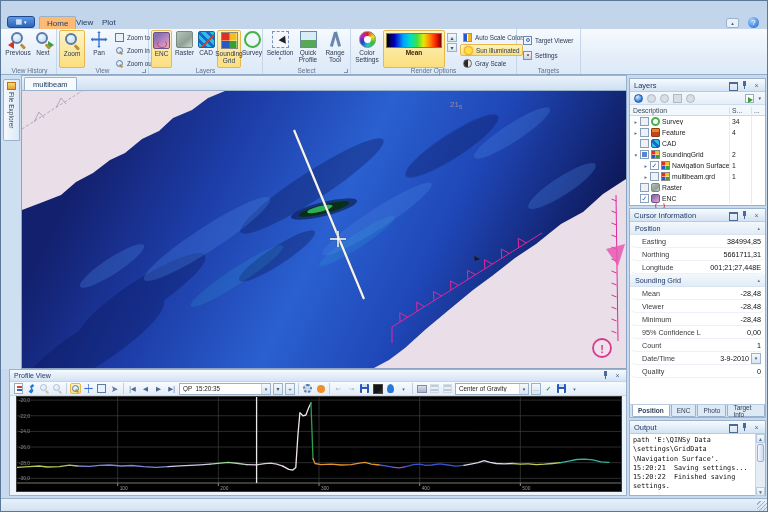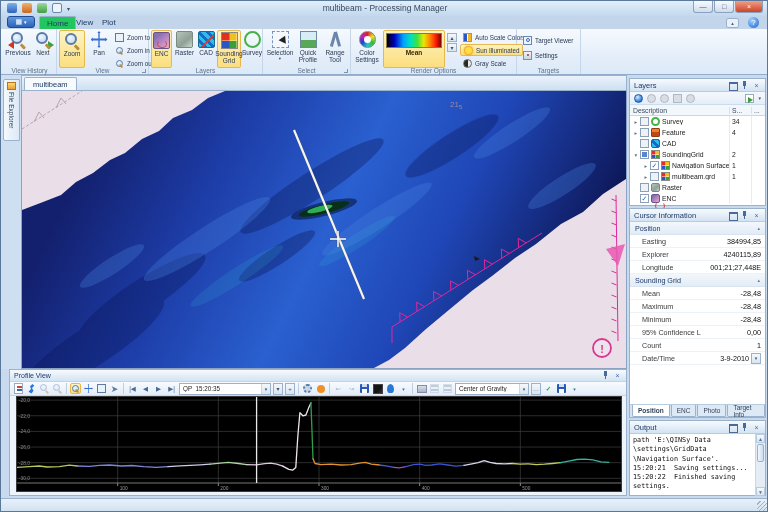--- a/index.html
+++ b/index.html
@@ -20,21 +20,21 @@
   .win-btn{width:20px;height:12px;border:1px solid #8aa0bc;border-top:none;border-radius:0 0 3px 3px;
            background:linear-gradient(#f8fbfe,#cfdcec);display:flex;align-items:center;justify-content:center;
            font-size:7px;color:#44536a;line-height:1;}
   .win-btn.close{background:linear-gradient(#f0a088,#cc4326);color:#fff;width:28px;}
   
   #tabrow{position:absolute;left:0;top:15px;width:768px;height:13px;}
   #appbtn{position:absolute;left:6px;top:0;width:28px;height:12px;border-radius:3px;
           background:linear-gradient(#5f9be0,#2c63b8);border:1px solid #1d4a90;color:#fff;
           display:flex;align-items:center;justify-content:center;gap:2px;font-size:7px;}
   .rtab{position:absolute;top:0;height:13px;padding:0 7px;display:flex;align-items:center;color:#1e3c64;}
-  .rtab.active{background:#22c55e;border:1px solid #98b2cc;border-bottom:none;border-radius:2px 2px 0 0;}
+  .rtab.active{background:#fdba74;border:1px solid #98b2cc;border-bottom:none;border-radius:2px 2px 0 0;}
   #ribbon-min{position:absolute;right:30px;top:2px;width:13px;height:10px;border:1px solid #9ab2cc;border-radius:2px;
               background:#e8f1fa;color:#44536a;font-size:5px;text-align:center;line-height:9px;}
   #helpbtn{position:absolute;right:10px;top:1px;width:11px;height:11px;border-radius:50%;
            background:radial-gradient(circle at 35% 30%,#9fd0ff,#1f66c8);color:#fff;font-size:8px;
            text-align:center;line-height:11px;}
   
   #ribbon{position:absolute;left:0;top:28px;width:768px;height:46px;
           background:linear-gradient(#f6fafe,#e6effa 55%,#dce9f7);border-bottom:1px solid #93accc;}
   .rgroup{position:absolute;top:0;height:45px;border-right:1px solid #c6d6ea;}
   .rgroup-label{position:absolute;bottom:0;left:0;right:0;text-align:center;font-size:6.5px;color:#5f7289;}
@@ -134,21 +134,21 @@
   .cb.dis{background:#eef2f6;}
   .cb .part{width:5px;height:5px;background:#5a86d0;}
   .licon{width:9px;height:9px;margin-right:2px;flex:none;}
   .llabel{flex:1;white-space:nowrap;overflow:hidden;}
   .scell{width:22px;border-left:1px solid #e4edf5;padding-left:2px;flex:none;align-self:stretch;display:flex;align-items:center;}
   .tcell{width:14px;border-left:1px solid #e4edf5;flex:none;align-self:stretch;}
   
   .cgroup{height:13px;display:flex;align-items:center;padding:0 5px;background:linear-gradient(#f2f7fc,#e2ecf6);
           color:#1f3a68;font-size:7.2px;border-bottom:1px solid #d8e4f0;}
   .cgroup .sp{flex:1;}
-  .crow{height:13px;display:flex;align-items:center;padding:0 4px 0 12px;font-size:7.2px;border-bottom:1px solid #edf2f8;}
+  .crow{height:13px;display:flex;align-items:center;padding:0 4px 0 12px;font-size:7.2px;border-bottom:1px solid #edf2f8;border-radius:6px;}
   .clabel{flex:1;color:#3a3a3a;white-space:nowrap;overflow:hidden;}
   .cvalue{color:#101010;}
   .cdrop{width:10px;height:11px;margin-left:2px;border:1px solid #9ab2cc;background:linear-gradient(#f4f8fc,#d8e4f0);
          font-size:5px;color:#44536a;display:flex;align-items:center;justify-content:center;}
   #cursor-tabs{position:absolute;left:0;right:0;bottom:0;height:13px;background:#d4e2f1;border-top:1px solid #b8cce0;display:flex;align-items:flex-start;padding-left:2px;gap:1px;}
   .ptab{height:12px;padding:0 5px;font-size:6.5px;color:#33445a;background:#dde9f5;border:1px solid #9ab2cc;border-top:none;
         border-radius:0 0 2px 2px;display:flex;align-items:center;}
   .ptab.active{background:#fff;font-weight:bold;}
   
   #output-body{position:relative;height:62px;overflow:hidden;}
@@ -177,35 +177,20 @@
   #statusbar{position:absolute;left:0;top:497px;width:768px;height:15px;background:linear-gradient(#e8f1fa,#cfdff0);
              border-top:1px solid #9ab2cc;display:flex;align-items:center;padding:0 8px;font-size:7.2px;color:#2a3a52;}
   #grip{position:absolute;right:2px;bottom:2px;width:10px;height:10px;
         background:repeating-linear-gradient(135deg,transparent 0 2px,#9ab2cc 2px 3px);}
 </style>
 </head>
 <body>
 
 <div id="app">
 
-  <div id="titlebar">
-    <div id="qat">
-      <span class="qicon qi1"></span>
-      <span class="qicon qi2"></span>
-      <span class="qicon qi3"></span>
-      <span class="qicon qi4"></span>
-      <span class="qcaret">▾</span>
-    </div>
-    <div id="wtitle">multibeam - Processing Manager</div>
-    <div id="winbtns">
-      <div class="win-btn">—</div>
-      <div class="win-btn">□</div>
-      <div class="win-btn close">×</div>
-    </div>
-  </div>
 
   <div id="tabrow">
     <div id="appbtn">
       <span>▦</span>
       <span style="font-size:5px">▾</span>
     </div>
     <div class="rtab active" style="left:38px">Home</div>
     <div class="rtab" style="left:68px">View</div>
     <div class="rtab" style="left:94px">Plot</div>
     <div id="ribbon-min">▴</div>
@@ -516,56 +501,60 @@
         <div class="cgroup">
           <span>Position</span>
           <span class="sp"></span>
           <span style="font-size: 5px; color: rgb(106, 122, 142);">▴</span>
         </div>
         <div class="crow">
           <span class="clabel">Easting</span>
           <span class="cvalue">384994,85</span>
         </div>
         <div class="crow">
-          <span class="clabel">Explorer</span>
-          <span class="cvalue">4240115,89</span>
+          <span class="clabel">Northing</span>
+          <span class="cvalue">5661711,31</span>
         </div>
         <div class="crow">
           <span class="clabel">Longitude</span>
           <span class="cvalue">001;21;27,448E</span>
         </div>
         <div class="cgroup">
           <span>Sounding Grid</span>
           <span class="sp"></span>
           <span style="font-size: 5px; color: rgb(106, 122, 142);">▴</span>
         </div>
         <div class="crow">
           <span class="clabel">Mean</span>
           <span class="cvalue">-28,48</span>
         </div>
         <div class="crow">
-          <span class="clabel">Maximum</span>
+          <span class="clabel">Viewer</span>
           <span class="cvalue">-28,48</span>
         </div>
         <div class="crow">
           <span class="clabel">Minimum</span>
           <span class="cvalue">-28,48</span>
         </div>
         <div class="crow">
           <span class="clabel">95% Confidence L</span>
           <span class="cvalue">0,00</span>
         </div>
         <div class="crow">
           <span class="clabel">Count</span>
           <span class="cvalue">1</span>
         </div>
         <div class="crow">
           <span class="clabel">Date/Time</span>
           <span class="cvalue">3-9-2010</span>
           <span class="cdrop">▾</span>
+        </div>
+        <div class="crow">
+          <span class="clabel">Quality</span>
+          <span class="cvalue">0</span>
         </div>
       </div>
     <div id="cursor-tabs">
         <div class="ptab active">Position</div>
         <div class="ptab">ENC</div>
         <div class="ptab">Photo</div>
         <div class="ptab">Target Info</div>
       </div>
   </div>
 

